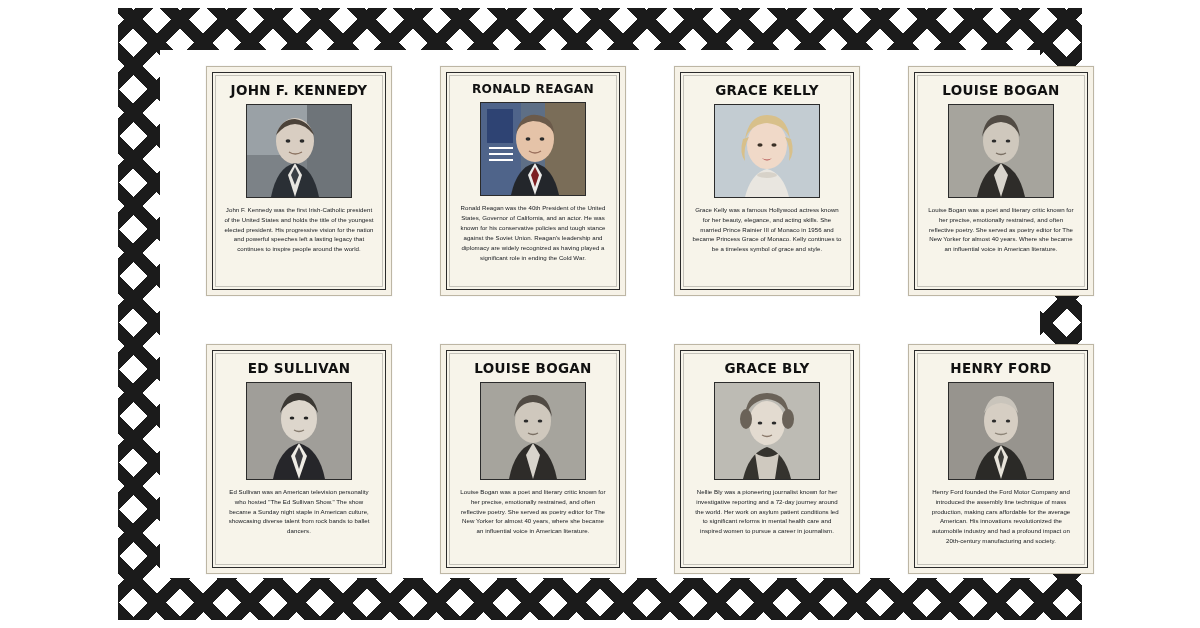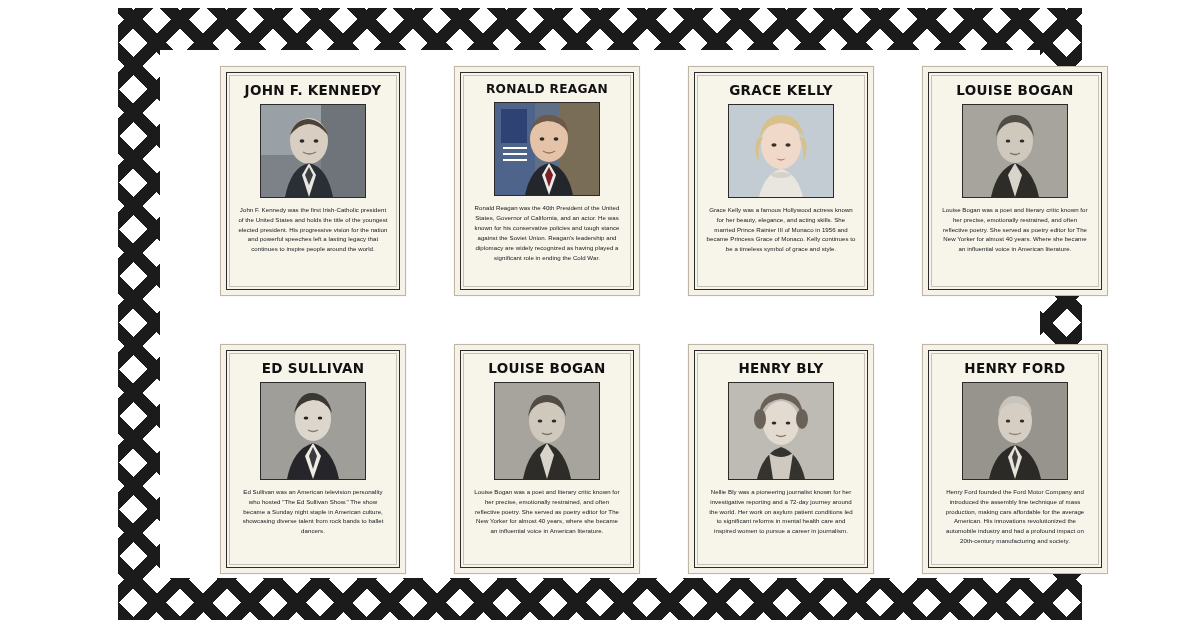--- a/index.html
+++ b/index.html
@@ -46,21 +46,21 @@
     -webkit-mask-position: 0 0, 42px 42px;
     mask-position: 0 0, 42px 42px;
     -webkit-mask-repeat: no-repeat, no-repeat;
     mask-repeat: no-repeat, no-repeat;
     filter: blur(0.2px);
   }
 
   
   #grid {
     position: absolute;
-    left: 220px;
+    left: 206px;
     top: 66px;
     width: 790px;
     height: 498px;
     display: grid;
     grid-template-columns: repeat(4, 186px);
     grid-template-rows: repeat(2, 230px);
     column-gap: 15px;
     row-gap: 34px;
     gap: 48px;
   }
@@ -264,21 +264,21 @@
             <path d="M28 96 Q34 66 52 60 Q70 66 76 96 Z" fill="#2e2c29"></path>
             <path d="M52 60 L45 72 L52 96 L59 72 Z" fill="#d8d4cc"></path>
           </svg>
         </div>
         <div class="card-text">Louise Bogan was a poet and literary critic known for her precise, emotionally restrained, and often reflective poetry. She served as poetry editor for The New Yorker for almost 40 years, where she became an influential voice in American literature.</div>
       </div>
     </div>
 
     <div class="card row2">
       <div class="card-inner">
-        <div class="card-title">HENRY BLY</div>
+        <div class="card-title">GRACE BLY</div>
         <div class="portrait">
           <svg viewBox="0 0 104 96" preserveAspectRatio="none">
             <rect width="104" height="96" fill="#b3b1ab"></rect>
             <rect x="0" y="0" width="104" height="96" fill="#bdbbb4"></rect>
             <ellipse cx="52" cy="40" rx="18" ry="22" fill="#e3dbd0"></ellipse>
             <path d="M30 36 Q30 10 52 10 Q74 10 74 36 Q70 18 52 16 Q34 18 30 36Z" fill="#6a6258"></path>
             <ellipse cx="31" cy="36" rx="6" ry="10" fill="#6a6258"></ellipse>
             <ellipse cx="73" cy="36" rx="6" ry="10" fill="#6a6258"></ellipse>
             <ellipse cx="45" cy="40" rx="2.3" ry="1.6" fill="#2b2b2b"></ellipse>
             <ellipse cx="59" cy="40" rx="2.3" ry="1.6" fill="#2b2b2b"></ellipse>

